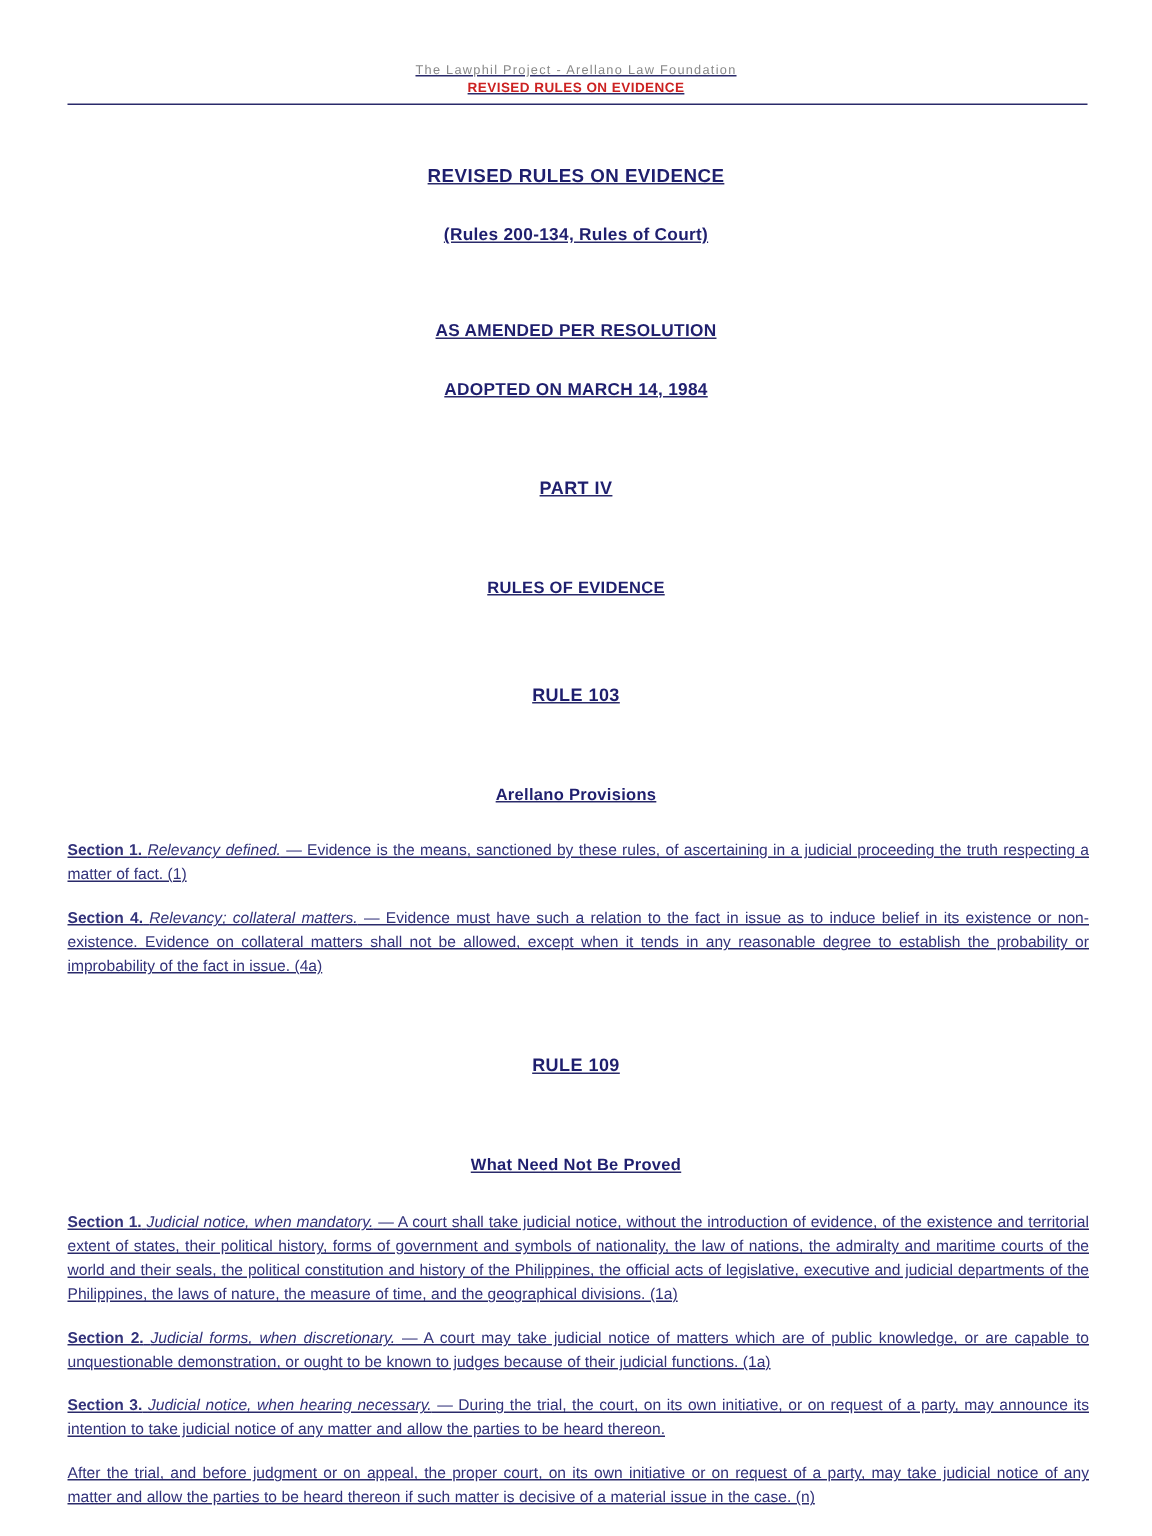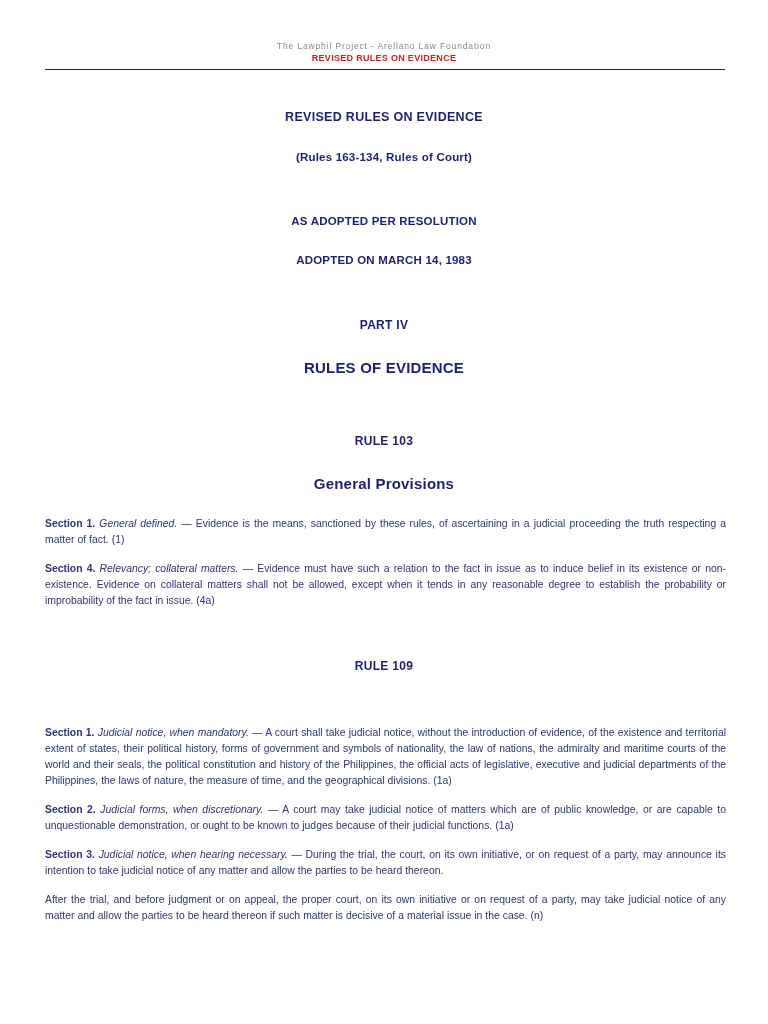--- a/index.html
+++ b/index.html
@@ -13,20 +13,21 @@
     overflow: hidden;
     font-family: "Liberation Sans", sans-serif;
     color: #2a2a6a;
   }
   .page {
     position: relative;
     width: 768px;
     height: 748px;
     background: #ffffff;
     box-sizing: border-box;
+    text-decoration: underline;
   }
 
   
   .masthead {
     padding-top: 40px;
     text-align: center;
   }
   .masthead .project-line {
     color: #888888;
     font-size: 8.5px;
@@ -71,23 +72,24 @@
   }
   .h-rule {
     font-weight: bold;
     font-size: 12px;
     letter-spacing: 0.3px;
     color: #1f1f6e;
     text-align: center;
   }
   .h-rulesub {
     font-weight: bold;
-    font-size: 15px;
+    font-size: 11px;
     letter-spacing: 0.2px;
     color: #1f1f6e;
+    margin-top: 27px;
   }
 
   .sp-1 { height: 40px; }
   .sp-2 { height: 27px; }
   .sp-3 { height: 52px; }
   .sp-4 { height: 27px; }
   .sp-5 { height: 52px; }
   .sp-6 { height: 27px; }
   .sp-7 { height: 58px; }
   .sp-8 { height: 27px; }
@@ -126,63 +128,64 @@
   <div class="masthead">
     <div class="project-line">The Lawphil Project - Arellano Law Foundation</div>
     <div class="title-line">REVISED RULES ON EVIDENCE</div>
   </div>
   <hr class="rule-divider">
 
   <div class="sp-1"></div>
   <div class="center-block">
     <div class="h-main">REVISED RULES ON EVIDENCE</div>
     <div class="sp-2"></div>
-    <div class="h-sub">(Rules 163-134, Rules of Court)</div>
+    <div class="h-sub">(Rules 200-134, Rules of Court)</div>
   </div>
 
   <div class="sp-3"></div>
   <div class="center-block">
-    <div class="h-sub">AS ADOPTED PER RESOLUTION</div>
+    <div class="h-sub">AS AMENDED PER RESOLUTION</div>
     <div class="sp-4"></div>
-    <div class="h-sub">ADOPTED ON MARCH 14, 1983</div>
+    <div class="h-sub">ADOPTED ON MARCH 14, 1984</div>
   </div>
 
   <div class="sp-5"></div>
   <div class="center-block">
     <div class="h-rule">PART IV</div>
     <div class="sp-6"></div>
     <div class="h-rulesub">RULES OF EVIDENCE</div>
   </div>
 
   <div class="sp-7"></div>
   <div class="center-block">
     <div class="h-rule">RULE 103</div>
     <div class="sp-8"></div>
-    <div class="h-rulesub">General Provisions</div>
+    <div class="h-rulesub">Arellano Provisions</div>
   </div>
 
   <div class="sp-9"></div>
   <div class="body-area">
 
     <p class="para">
-      <span class="sec-label">Section 1.</span><span> </span><span class="sec-title">General defined.</span><span> — Evidence is the means, sanctioned by these rules, of ascertaining in a judicial proceeding the truth respecting a matter of fact. (1)</span>
+      <span class="sec-label">Section 1.</span><span> </span><span class="sec-title">Relevancy defined.</span><span> — Evidence is the means, sanctioned by these rules, of ascertaining in a judicial proceeding the truth respecting a matter of fact. (1)</span>
     </p>
 
 
 
     <p class="para">
       <span class="sec-label">Section 4.</span><span> </span><span class="sec-title">Relevancy; collateral matters.</span><span> — Evidence must have such a relation to the fact in issue as to induce belief in its existence or non-existence. Evidence on collateral matters shall not be allowed, except when it tends in any reasonable degree to establish the probability or improbability of the fact in issue. (4a)</span>
     </p>
 
   </div>
 
   <div class="sp-rule129"></div>
   <div class="center-block">
     <div class="h-rule">RULE 109</div>
     <div class="sp-rule129b"></div>
+    <div class="h-rulesub">What Need Not Be Proved</div>
   </div>
 
   <div class="sp-rule129c"></div>
   <div class="body-area">
 
     <p class="para">
       <span class="sec-label">Section 1.</span><span> </span><span class="sec-title">Judicial notice, when mandatory.</span><span> — A court shall take judicial notice, without the introduction of evidence, of the existence and territorial extent of states, their political history, forms of government and symbols of nationality, the law of nations, the admiralty and maritime courts of the world and their seals, the political constitution and history of the Philippines, the official acts of legislative, executive and judicial departments of the Philippines, the laws of nature, the measure of time, and the geographical divisions. (1a)</span>
     </p>
 
     <p class="para">

